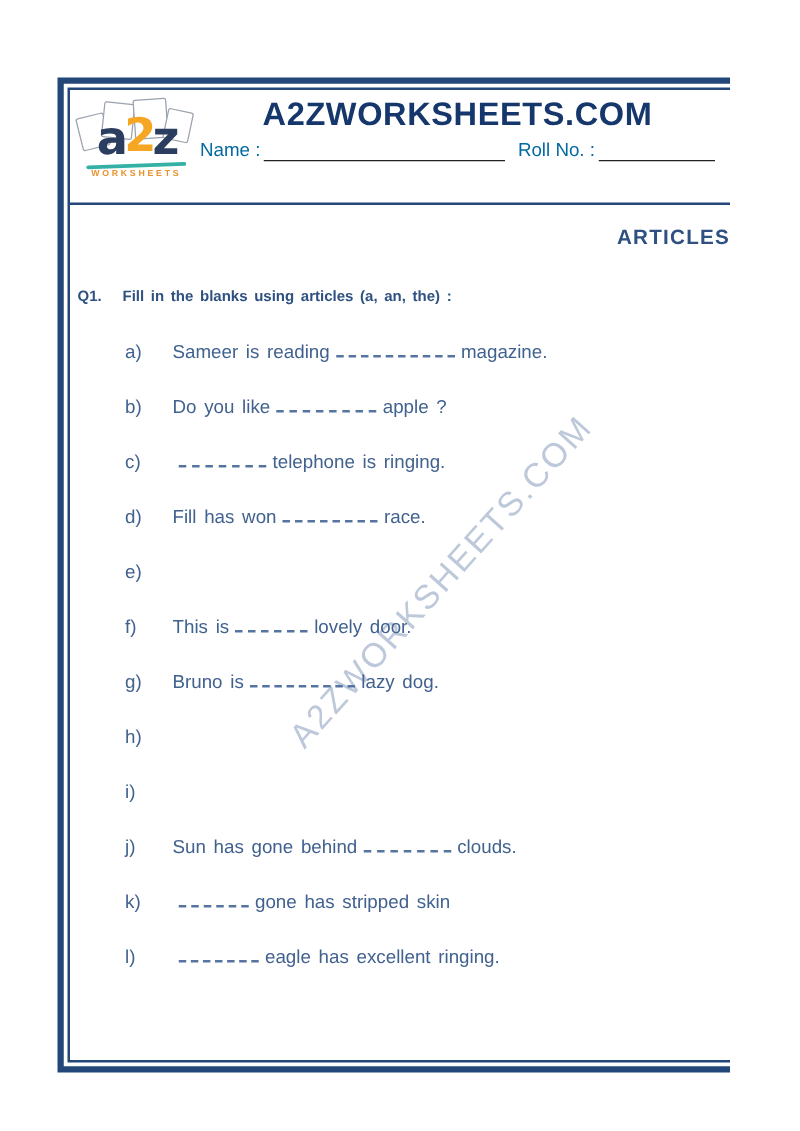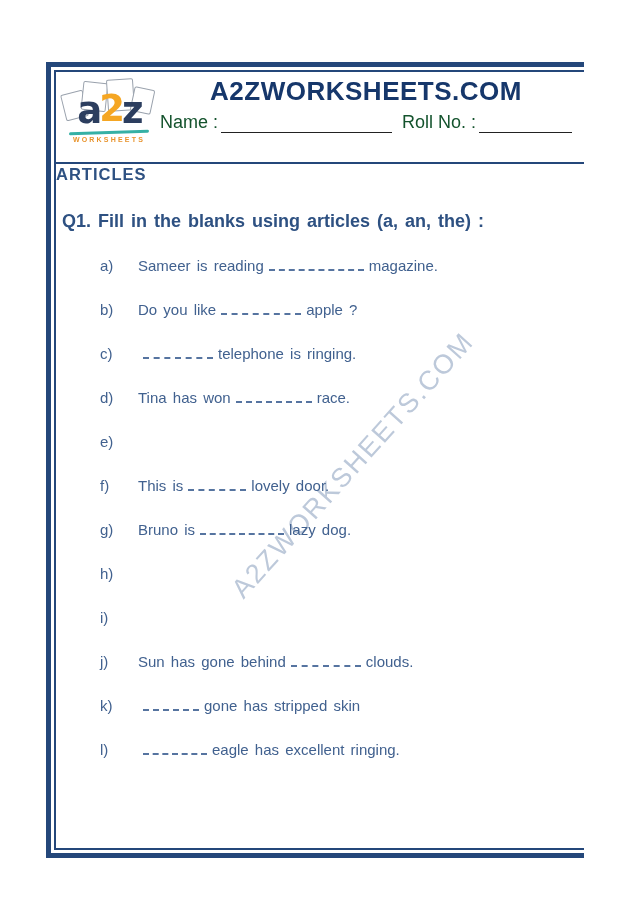--- a/index.html
+++ b/index.html
@@ -25,38 +25,38 @@
   .l-a,.l-z{color:#2c3e5f;}
   .l-2{color:#f5a623;position:relative;top:-2px;}
   .swoosh{position:absolute;left:9px;top:55px;width:80px;height:3px;background:#35b0a5;
           transform:rotate(-2deg);border-radius:2px;}
   .logo-sub{position:absolute;left:0;right:0;top:60px;text-align:center;font-size:7px;
             letter-spacing:2.2px;color:#e8932c;font-weight:bold;
             font-family:"Liberation Sans",sans-serif;}
   .header-right{flex:1;padding-top:2px;min-width:0;}
   .site-title{text-align:center;font-weight:bold;font-size:26px;color:#16376b;
               letter-spacing:.5px;line-height:1.05;}
-  .field-row{display:flex;align-items:flex-end;font-size:18px;color:#14532d;
+  .field-row{display:flex;align-items:flex-end;font-size:15px;color:#0369a1;
              margin-top:7px;padding:0 2px;white-space:nowrap;}
   .flabel{margin-right:3px;}
   .fline{display:inline-block;border-bottom:1.6px solid #222;height:14px;margin-right:10px;}
   .grow{flex:1;}
   .w95{width:93px;margin-right:0;}
   .w92{width:92px;}
   .w73{width:73px;}
   .wgrow{flex:1;margin-right:0;}
   
   .watermark{position:absolute;left:124px;top:378px;transform:rotate(-48deg);
              font-size:27px;letter-spacing:2px;color:#bdc9da;white-space:nowrap;
              z-index:0;font-weight:500;}
   
   .main{position:relative;z-index:1;color:#41618f;word-spacing:2px;}
-  .ws-title{text-align:left;font-weight:bold;font-size:16.5px;letter-spacing:1px;
-            color:#2e5182;line-height:20px;}
-  .q1-row{display:flex;margin:26px 8px 0 6px;font-weight:bold;font-size:18px;
+  .ws-title{text-align:right;font-weight:bold;font-size:16.5px;letter-spacing:1px;
+            color:#2e5182;margin-top:16px;line-height:20px;}
+  .q1-row{display:flex;margin:26px 8px 0 6px;font-weight:bold;font-size:12px;
           color:#2e5182;line-height:22px;}
   .q1-no{width:36px;flex:none;}
   .q-list{margin:23px 10px 0 44px;}
   .q-row{display:flex;height:22px;margin-bottom:22px;font-size:15px;line-height:21px;
          color:#41618f;white-space:nowrap;}
   .q-label{width:38px;flex:none;}
   .q-blank{display:inline-block;border-bottom:2px dashed #5674a0;margin:0 5px;height:13px;}
 </style>
 </head>
 <body>
@@ -103,21 +103,21 @@
             <div class="q-row">
               <span class="q-label">b)</span>
               <span><span>Do you like</span><span class="q-blank" style="width: 80px;"></span><span>apple ?</span></span>
             </div>
             <div class="q-row">
               <span class="q-label">c)</span>
               <span><span class="q-blank" style="width: 70px;"></span><span>telephone is ringing.</span></span>
             </div>
             <div class="q-row">
               <span class="q-label">d)</span>
-              <span><span>Tina has won</span><span class="q-blank" style="width: 76px;"></span><span>race.</span></span>
+              <span><span>Fill has won</span><span class="q-blank" style="width: 76px;"></span><span>race.</span></span>
             </div>
             <div class="q-row">
               <span class="q-label">e)</span>
             </div>
             <div class="q-row">
               <span class="q-label">f)</span>
               <span><span>This is</span><span class="q-blank" style="width: 58px;"></span><span>lovely door.</span></span>
             </div>
             <div class="q-row">
               <span class="q-label">g)</span>

